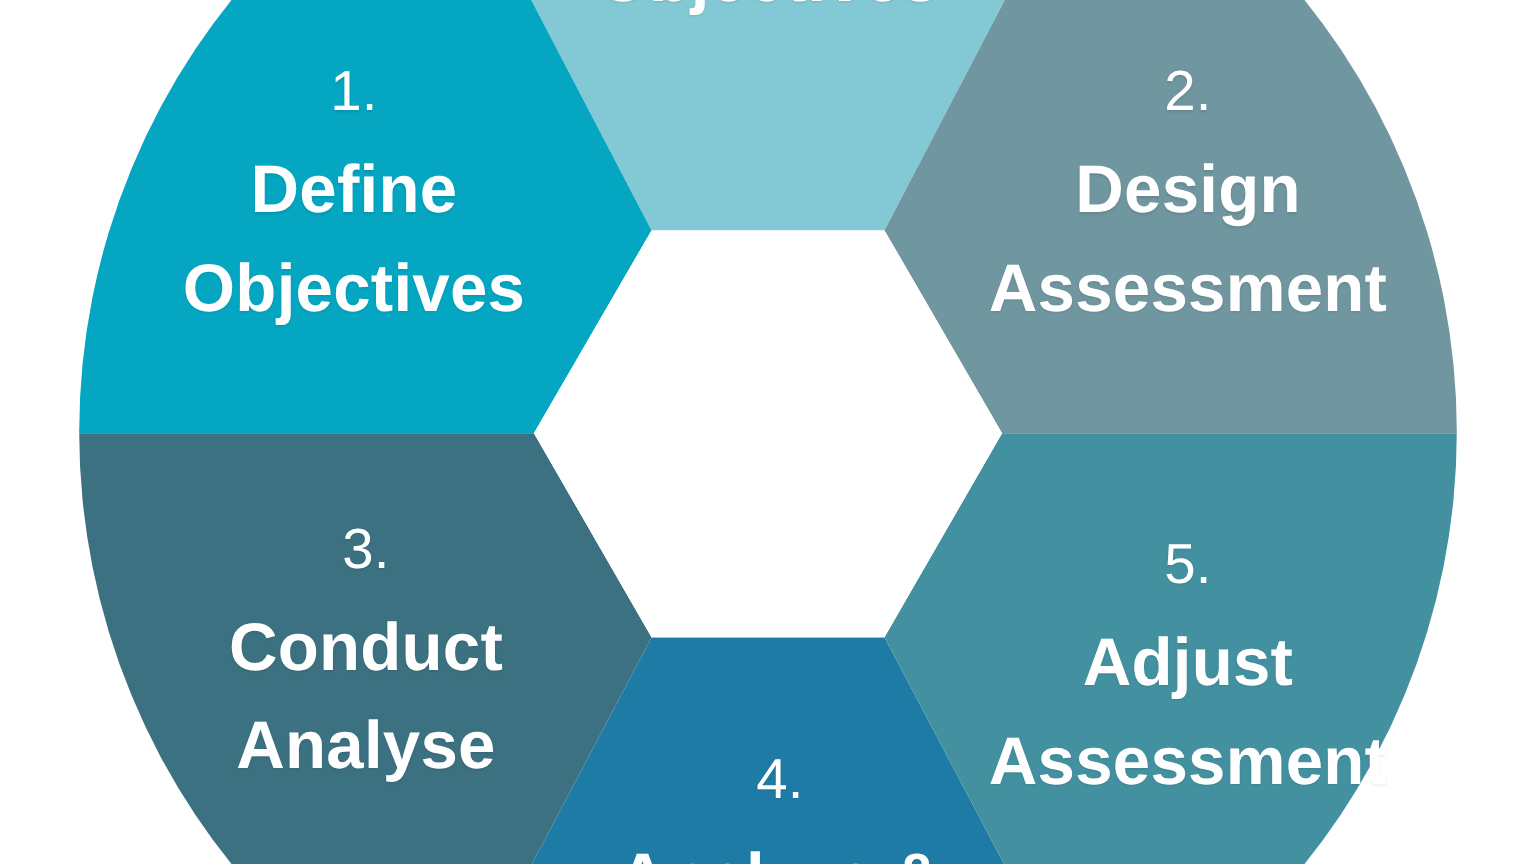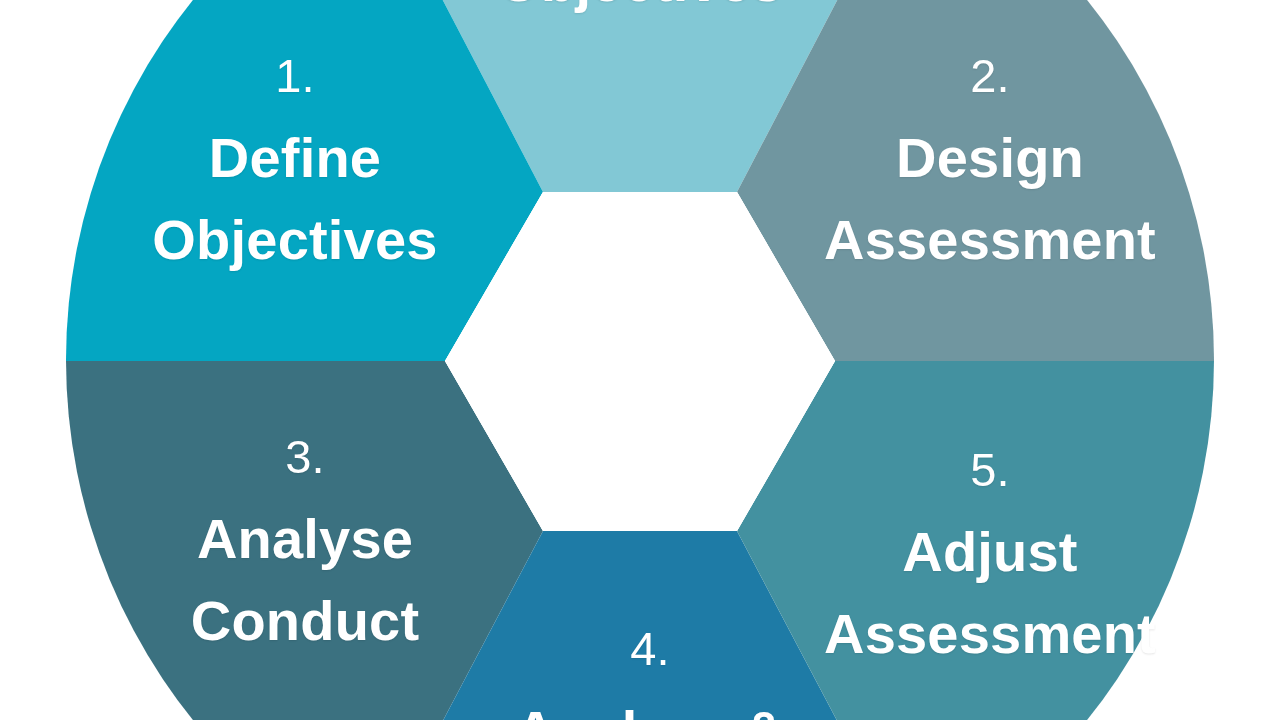--- a/index.html
+++ b/index.html
@@ -136,22 +136,22 @@
   </div>
 
   <div class="seg-label" id="label-2">
     <span class="seg-num">2.</span>
     <span class="seg-text">Design</span>
     <span class="seg-text">Assessment</span>
   </div>
 
   <div class="seg-label" id="label-3">
     <span class="seg-num">3.</span>
+    <span class="seg-text">Conduct</span>
     <span class="seg-text">Analyse</span>
-    <span class="seg-text">Conduct</span>
   </div>
 
   <div class="seg-label" id="label-4">
     <span class="seg-num">4.</span>
     <span class="seg-text">Analyze &amp;</span>
   </div>
 
   <div class="seg-label" id="label-5">
     <span class="seg-num">5.</span>
     <span class="seg-text">Adjust</span>

